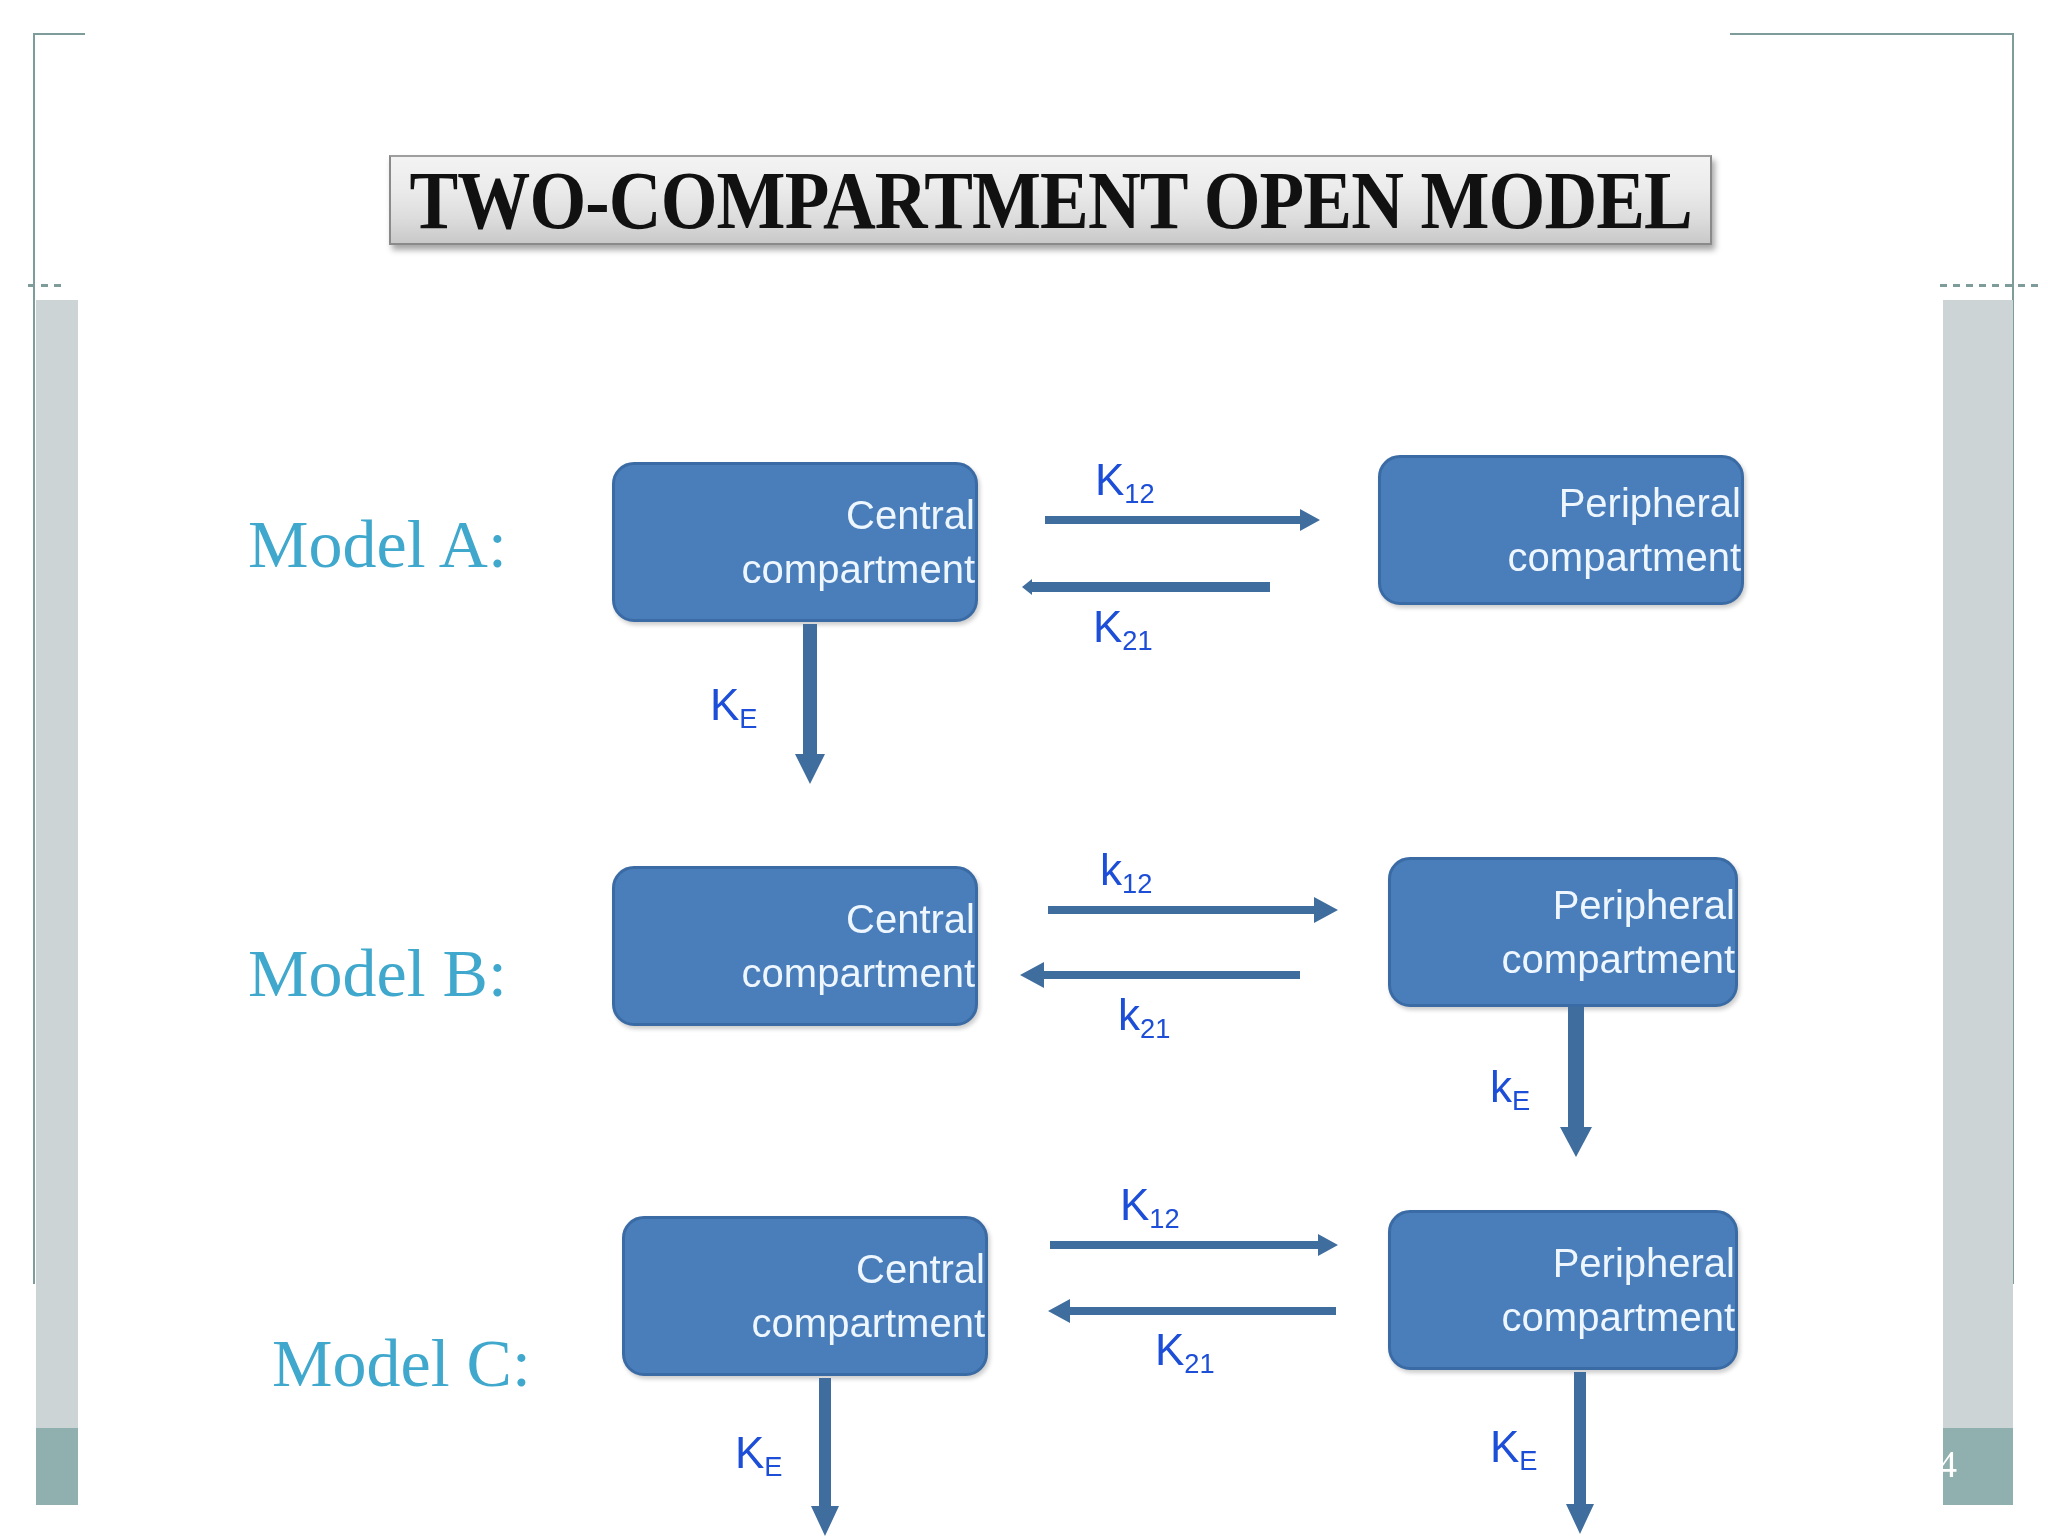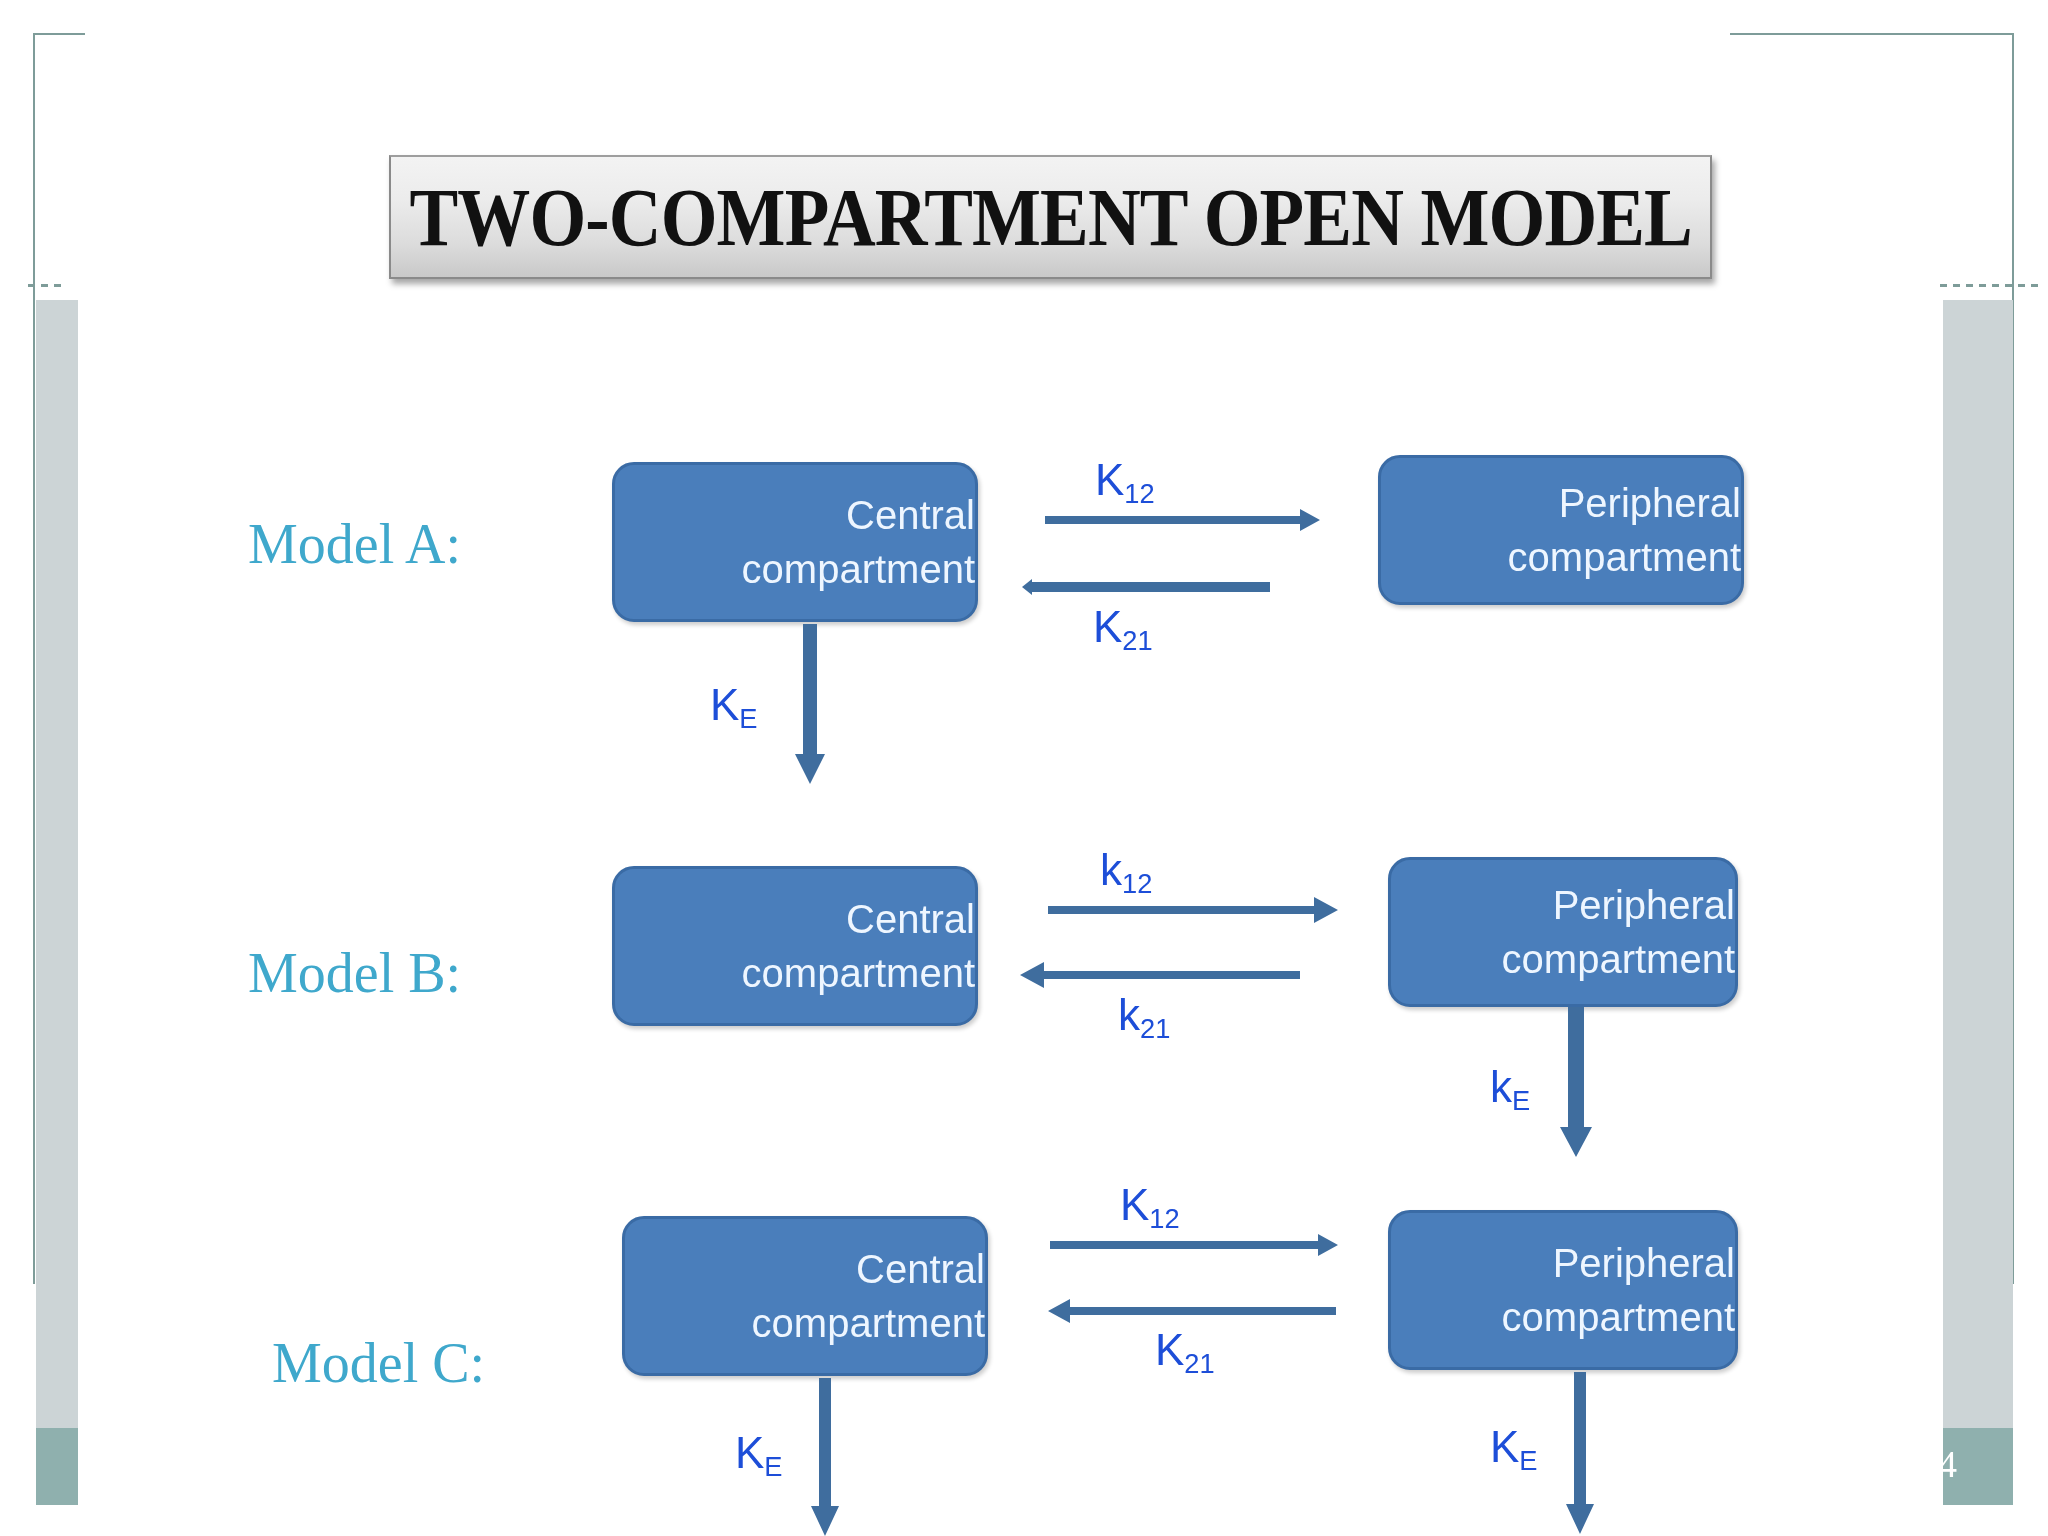--- a/index.html
+++ b/index.html
@@ -109,21 +109,21 @@
     line-height: 48px;
     text-align: left;
   }
 
   
   .title-box {
     position: absolute;
     left: 389px;
     top: 155px;
     width: 1323px;
-    height: 124px;
+    height: 90px;
     background: linear-gradient(to bottom,
       #f3f3f3 0%, #ececec 35%, #dcdcdc 72%, #c9c9c9 100%);
     border: 2px solid #8a8a8a;
     border-top-color: #9e9e9e;
     box-shadow: 3px 5px 6px rgba(0,0,0,0.35);
     box-sizing: border-box;
     display: flex;
     align-items: center;
     justify-content: center;
   }
@@ -136,21 +136,21 @@
     color: #111111;
     transform: scaleX(0.88);
     transform-origin: center;
     white-space: nowrap;
   }
 
   
   .model-label {
     position: absolute;
     font-family: "Liberation Serif", serif;
-    font-size: 56px;
+    font-size: 68px;
     line-height: 62px;
     color: #3fa8cc;
     white-space: nowrap;
   }
 
   .compartment-box {
     position: absolute;
     background: #4a7ebb;
     border: 3px solid #3a6ba5;
     border-radius: 22px;

